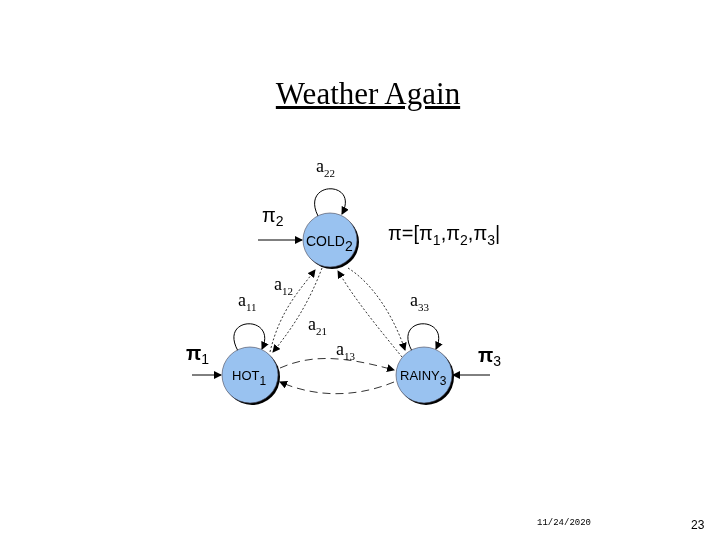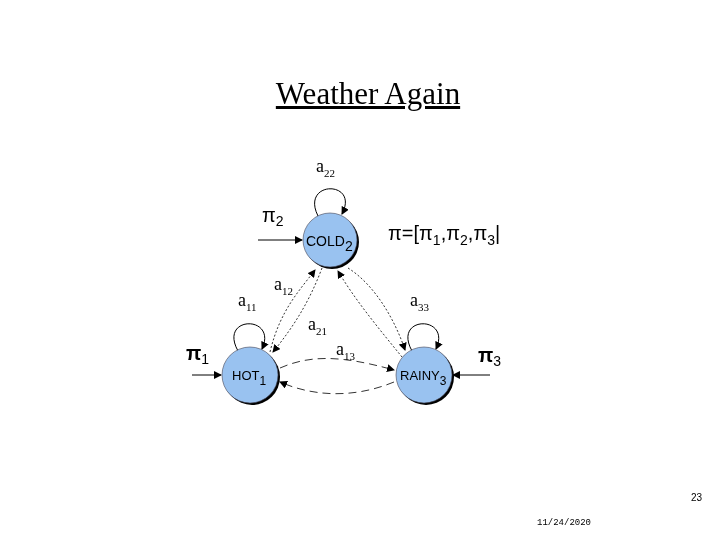--- a/index.html
+++ b/index.html
@@ -1,20 +1,20 @@
 <!DOCTYPE html>
 <html><head>
 <meta charset="utf-8">
 <style>
   html, body { margin:0; padding:0; }
   body { width:720px; height:540px; background:#ffffff; position:relative; overflow:hidden; font-family:"Liberation Sans", sans-serif; }
   .title { position:absolute; left:8px; width:720px; top:76px; text-align:center; font-family:"Liberation Serif", serif; font-size:31px; color:#000;text-decoration:underline; }
   svg.diagram { position:absolute; left:0; top:0; }
   .footer-date { position:absolute; left:537px; top:518px; font-size:9px; color:#000;font-family:Liberation Mono, monospace; }
-  .footer-page { position:absolute; left:691px; top:492px; font-size:10px; color:#000; }
+  .footer-page { position:absolute; left:691px; top:518px; font-size:12px; color:#000; }
 </style>
 </head>
 <body>
 
 <div class="title">Weather Again</div>
 
 <svg class="diagram" width="720" height="540">
   <defs>
     <marker id="arr" markerWidth="8" markerHeight="8" refX="7" refY="4" orient="auto" markerUnits="userSpaceOnUse">
       <path d="M0,0 L8,4 L0,8 z" fill="#000"></path>

